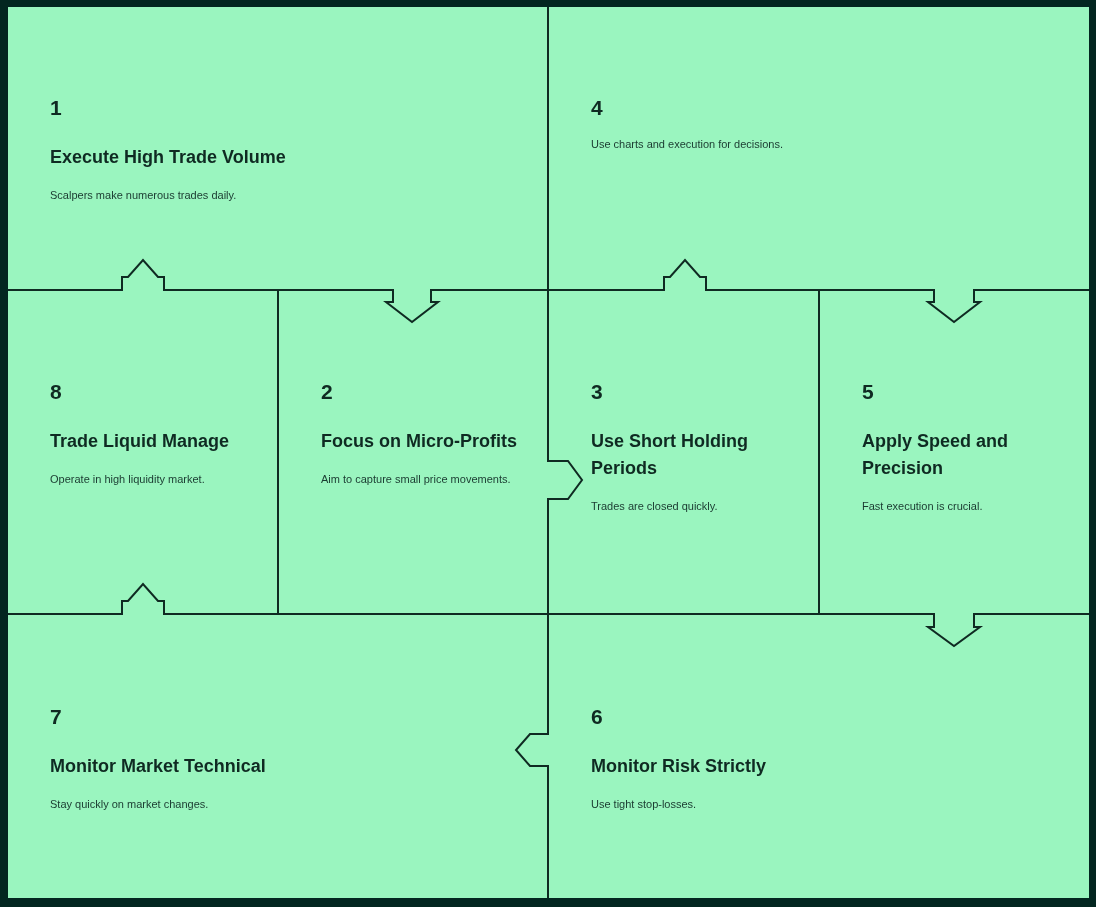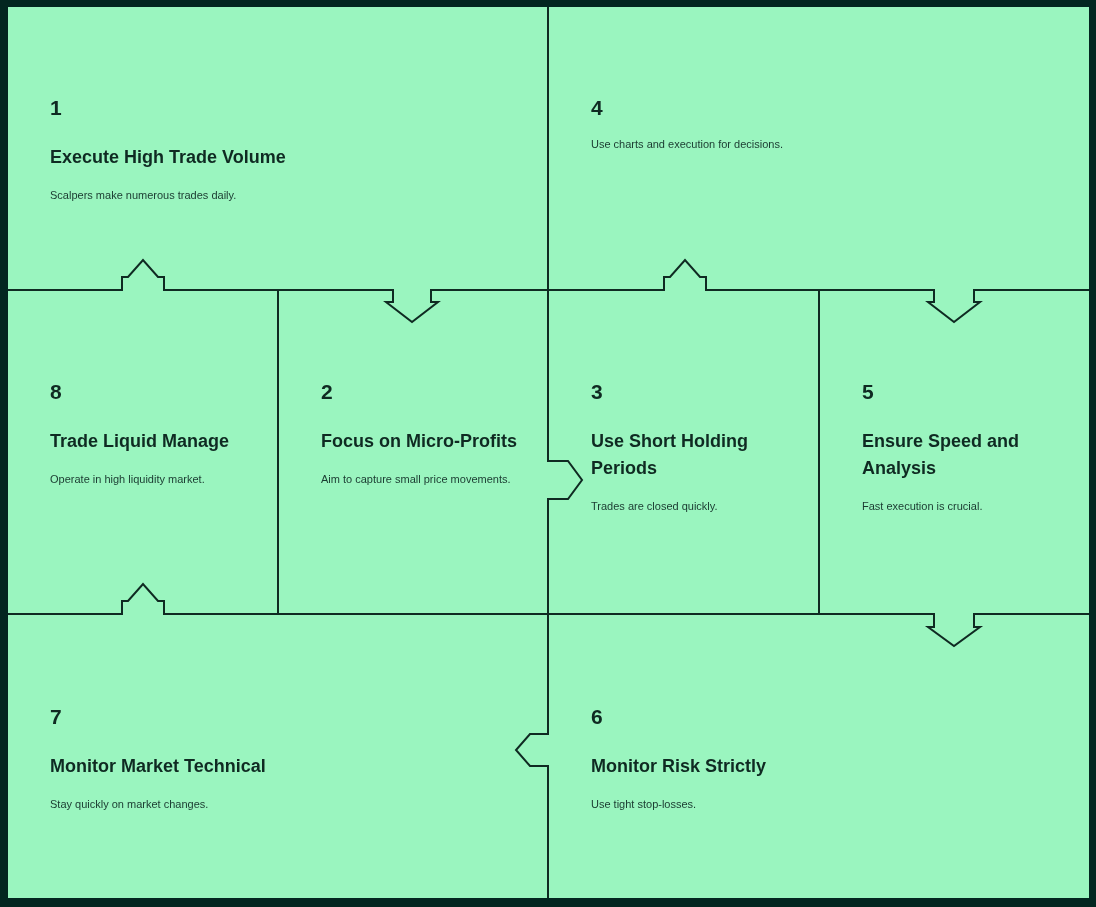--- a/index.html
+++ b/index.html
@@ -57,21 +57,21 @@
   </div>
 
   <div class="cell" style="left:583px; top:373px; width:205px;">
     <div class="num">3</div>
     <div class="title">Use Short Holding Periods</div>
     <div class="desc">Trades are closed quickly.</div>
   </div>
 
   <div class="cell" style="left:854px; top:373px; width:200px;">
     <div class="num">5</div>
-    <div class="title">Ensure Speed and Analysis</div>
+    <div class="title">Apply Speed and Precision</div>
     <div class="desc">Fast execution is crucial.</div>
   </div>
 
   <div class="cell" style="left:42px; top:698px; width:480px;">
     <div class="num">7</div>
     <div class="title">Monitor Market Technical</div>
     <div class="desc">Stay quickly on market changes.</div>
   </div>
 
   <div class="cell" style="left:583px; top:698px; width:480px;">

